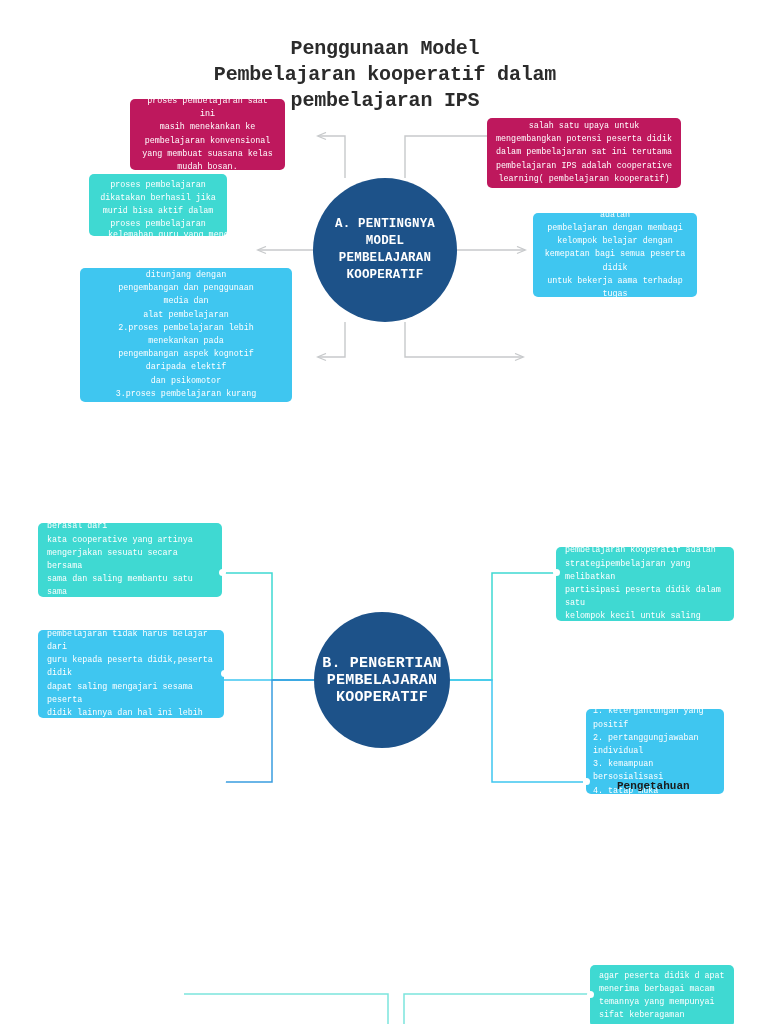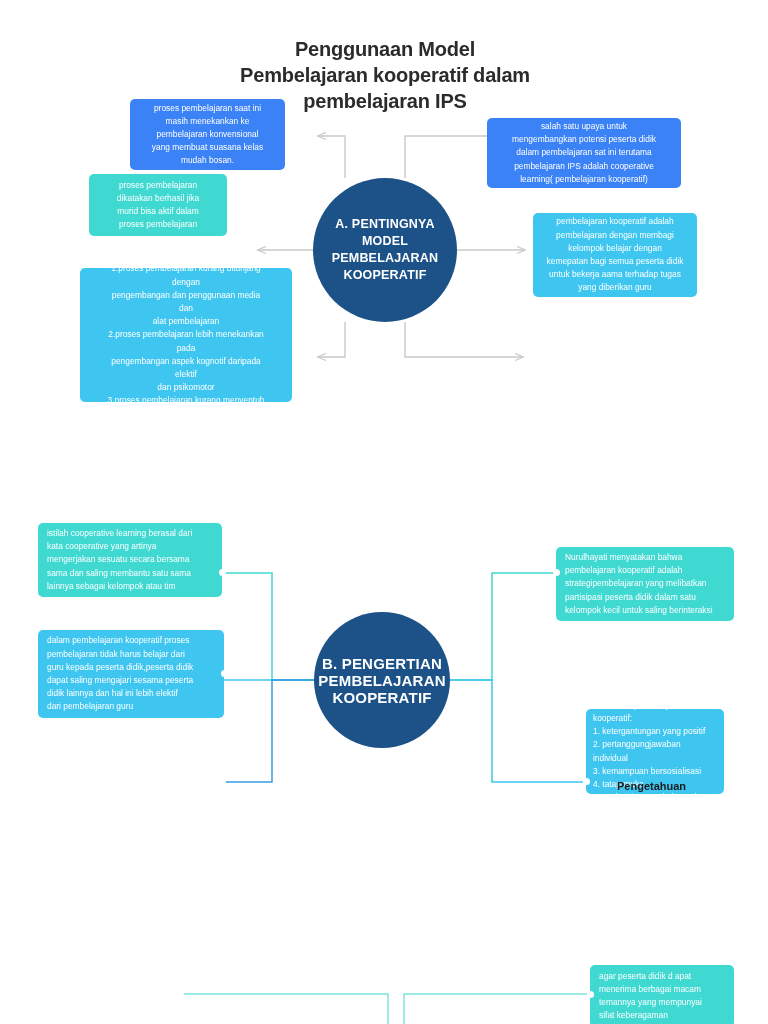--- a/index.html
+++ b/index.html
@@ -14,20 +14,21 @@
     overflow: hidden;
     font-family: "Liberation Sans", sans-serif;
     -webkit-font-smoothing: antialiased;
   }
 
   #canvas {
     position: absolute;
     left: 0; top: 0;
     width: 768px;
     height: 1024px;
+    font-family: Liberation Mono, monospace;
   }
 
   
   #wires {
     position: absolute;
     left: 0; top: 0;
     width: 768px;
     height: 1024px;
     z-index: 1;
   }
@@ -92,21 +93,21 @@
     align-items: center;
     justify-content: center;
   }
   .note.left-align {
     text-align: left;
     justify-content: flex-start;
   }
   .note .txt { display: block; width: 100%; }
 
   
-  .c-mint  { background: #3b82f6; }
+  .c-mint  { background: #be185d; }
   .c-teal  { background: #3fd9d2; }
   .c-cyan  { background: #3fc6f0; }
   .c-blue  { background: #3a9de0; }
 
   
   .dot {
     position: absolute;
     z-index: 6;
     width: 7px; height: 7px;
     border-radius: 50%;

